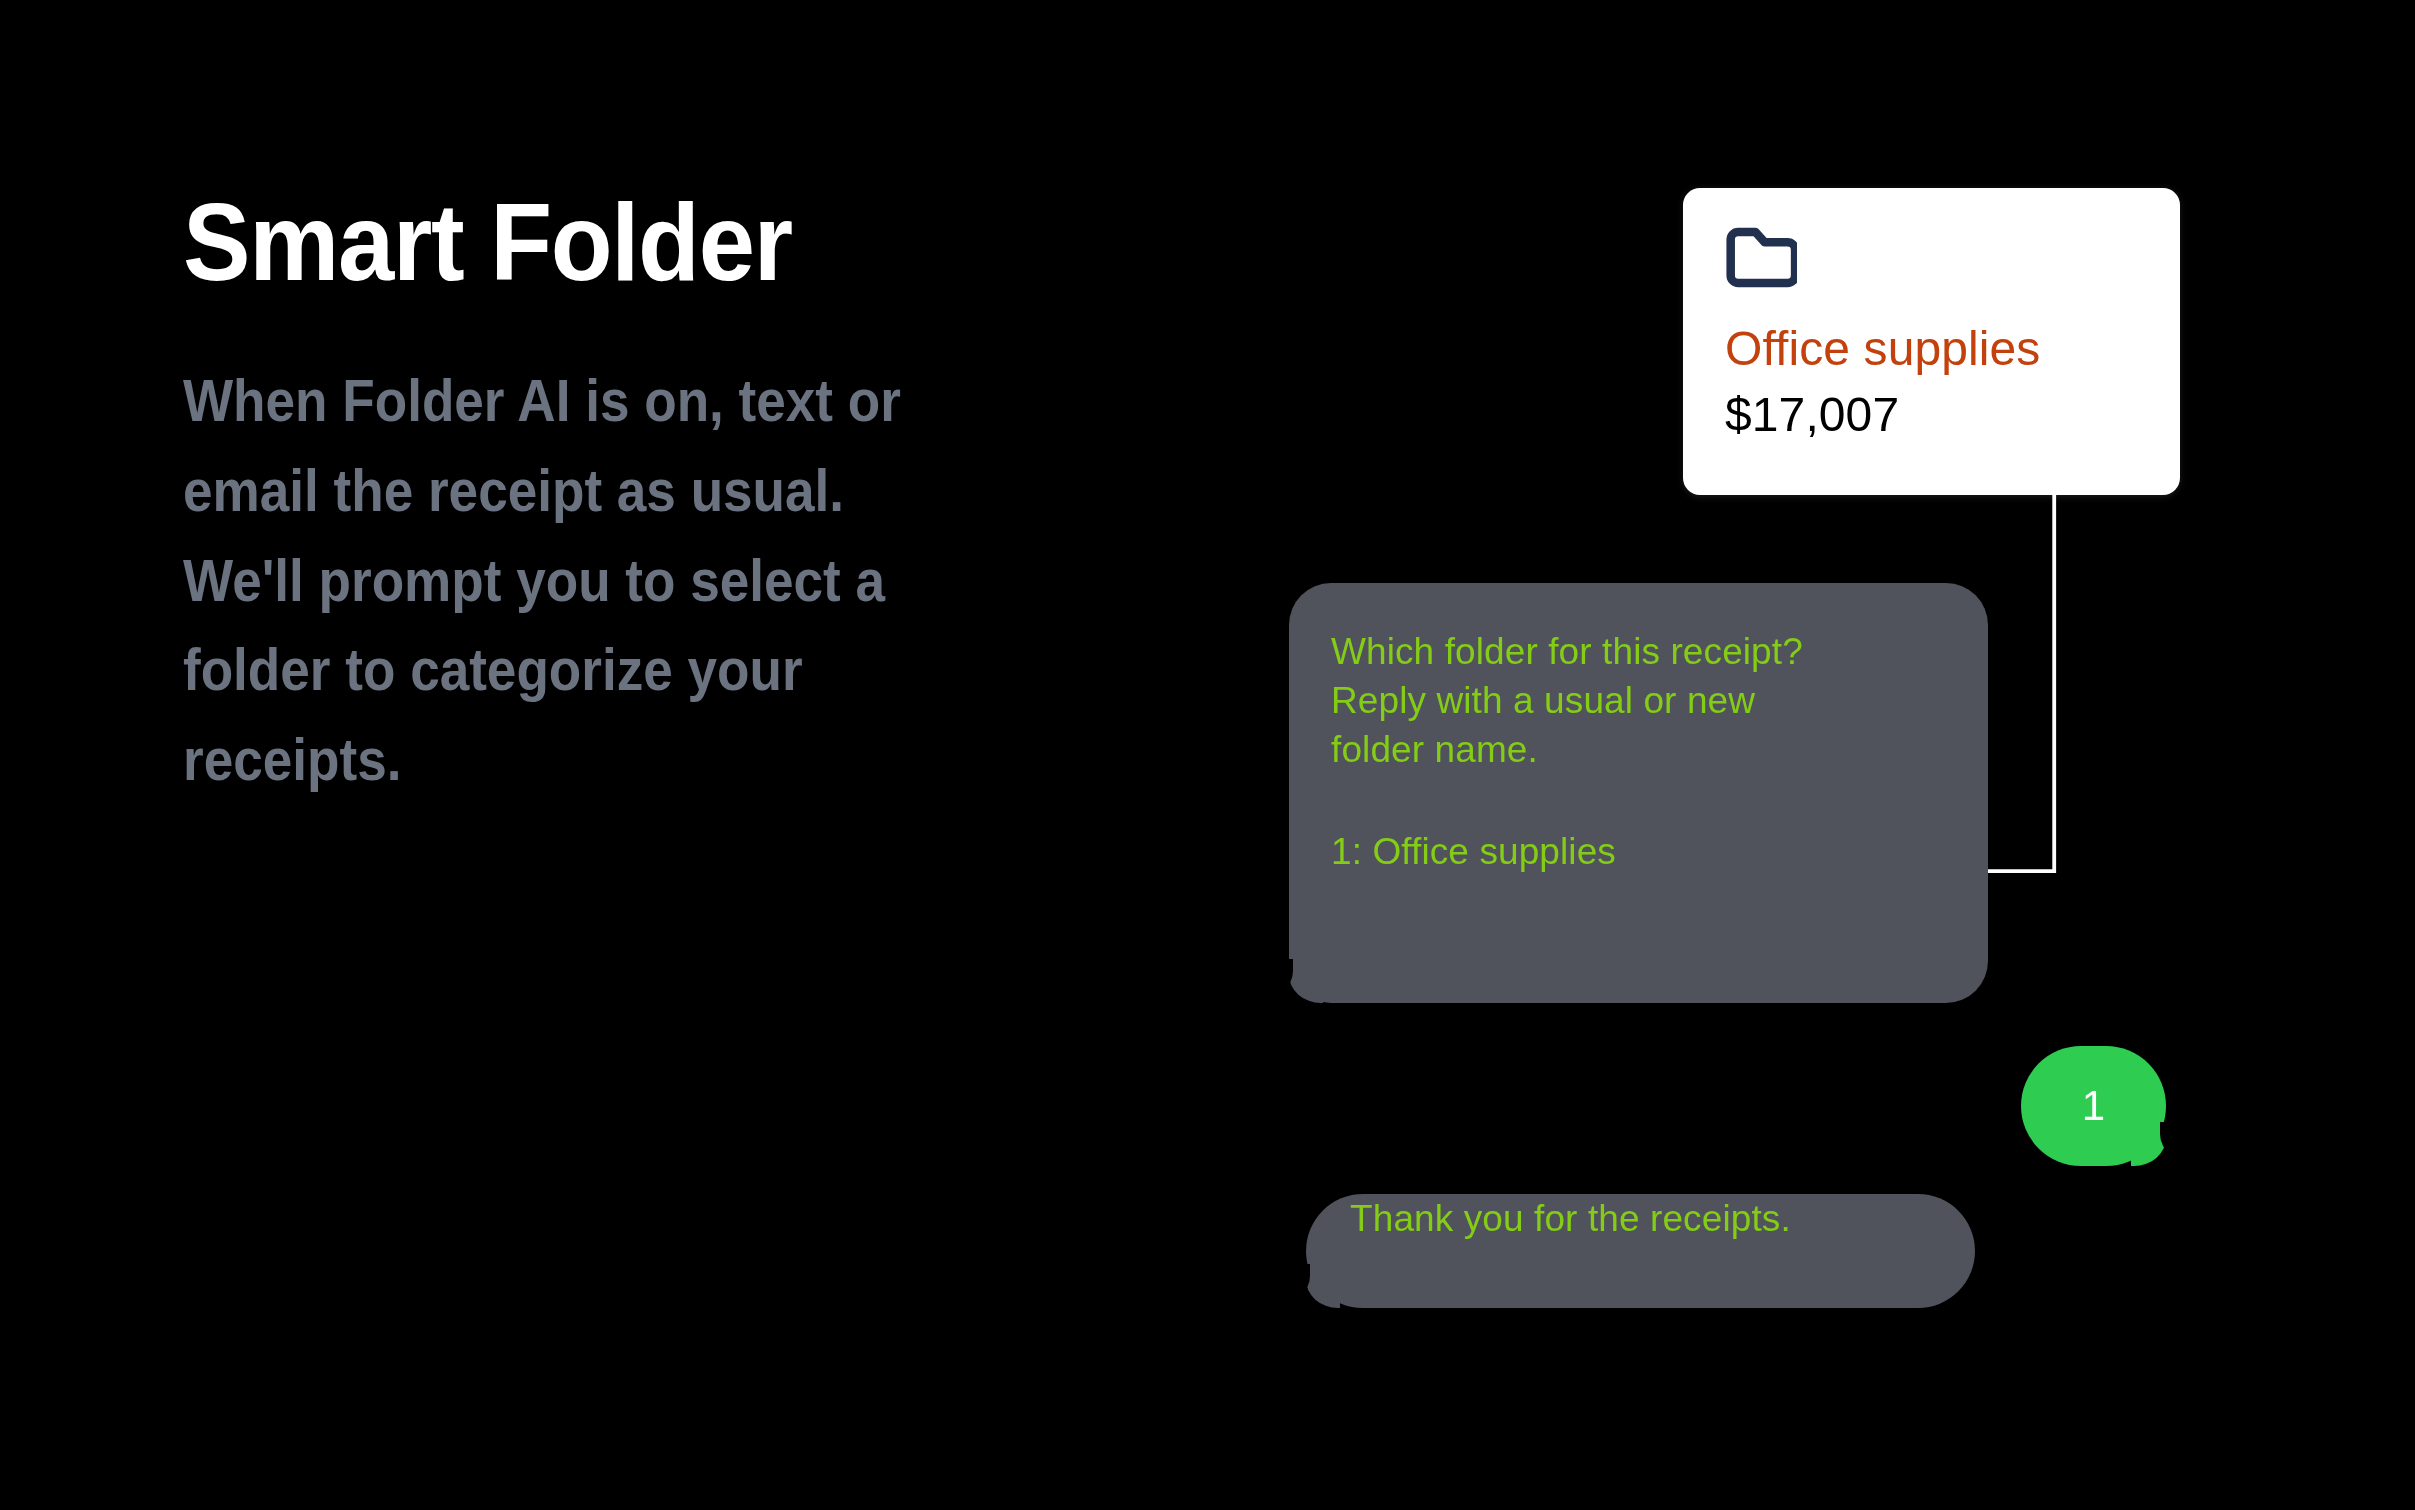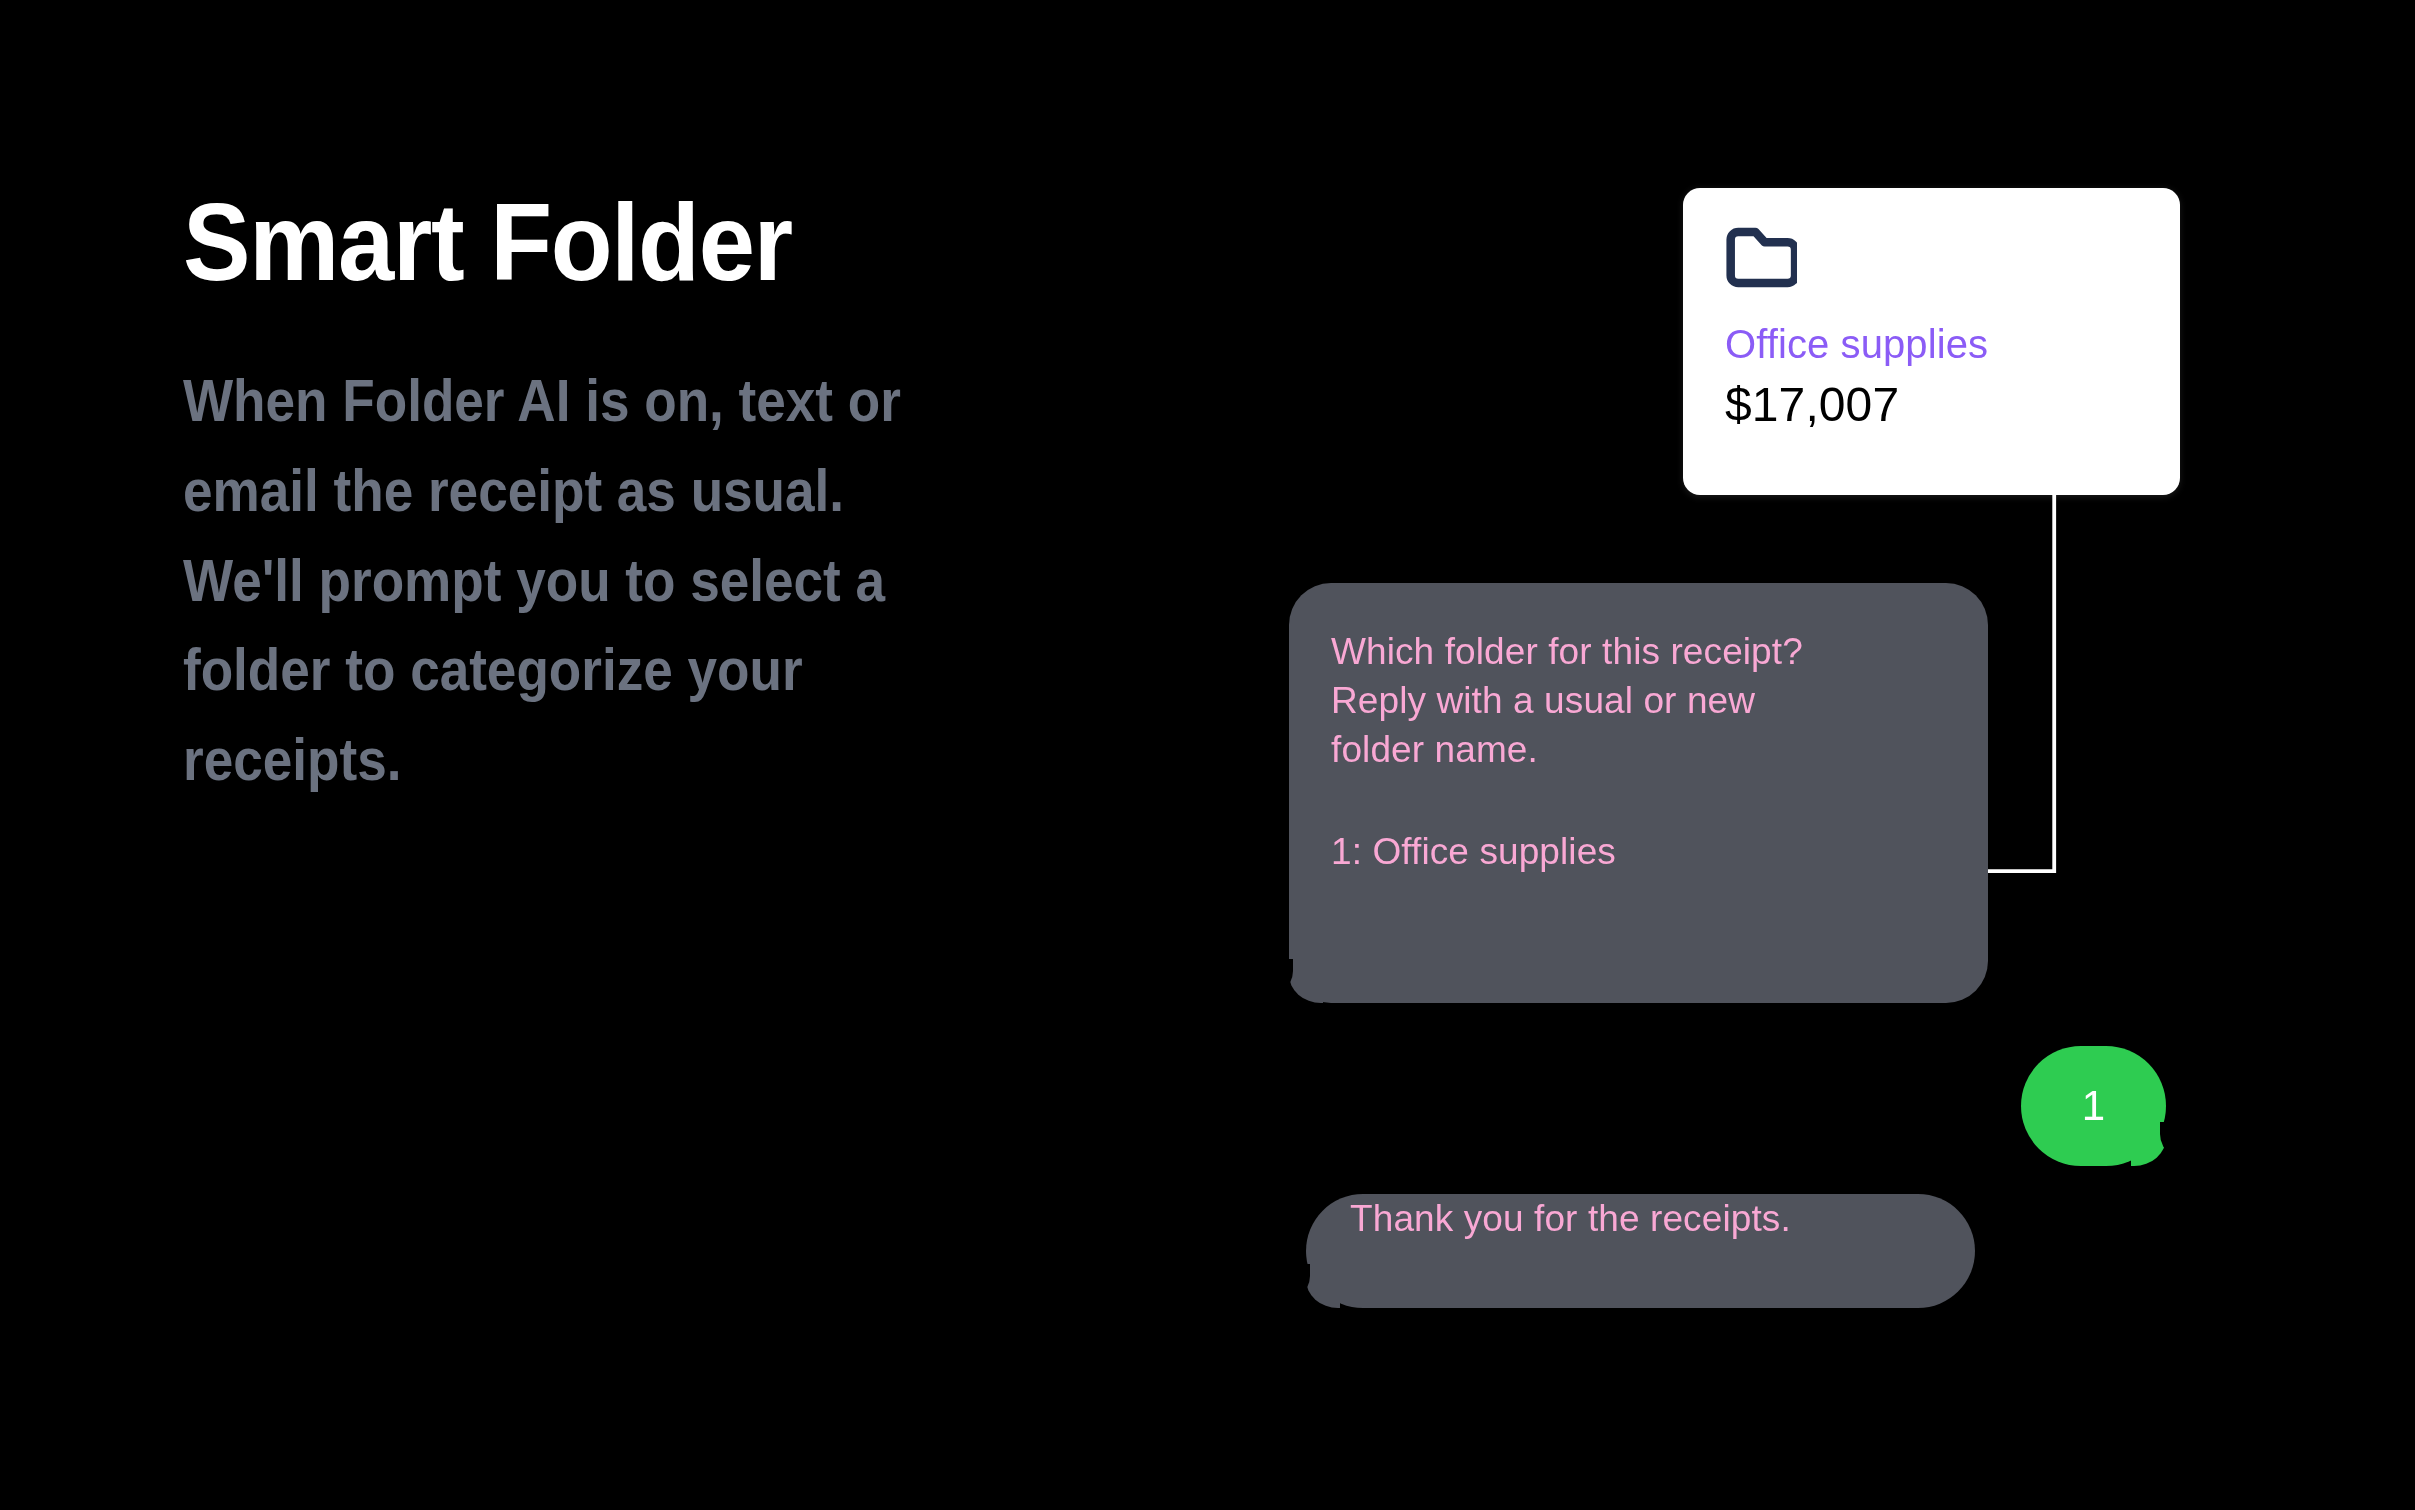--- a/index.html
+++ b/index.html
@@ -70,42 +70,42 @@
     box-shadow: 0 1.9px 7.6px rgba(255,255,255,0.10);
     box-sizing: border-box;
     padding: 38px 42px 0 42px;
   }
   #folder-icon {
     display: block;
     width: 72px;
     height: 63px;
   }
   #folder-card-title {
-    font-size: 40px;
+    font-size: 48px;
     line-height: 1.25;
-    color: #8b5cf6;
+    color: #c2410c;
     margin: 30px 0 0 0;
     letter-spacing: 0.1px;
   }
   #folder-card-amount {
     font-size: 48px;
     line-height: 1.25;
     color: #000000;
     margin: 5.7px 0 0 0;
     letter-spacing: 0.1px;
   }
 
   
   .bubble {
     position: absolute;
     background: #50535c;
     box-sizing: border-box;
   }
   .bubble-text {
-    color: #f9a8d4;
+    color: #84cc16;
     font-size: 37px;
     line-height: 1.33;
     margin: 0;
     letter-spacing: 0.1px;
   }
   .bubble-text + .bubble-text {
     margin-top: 0;
   }
 
   

